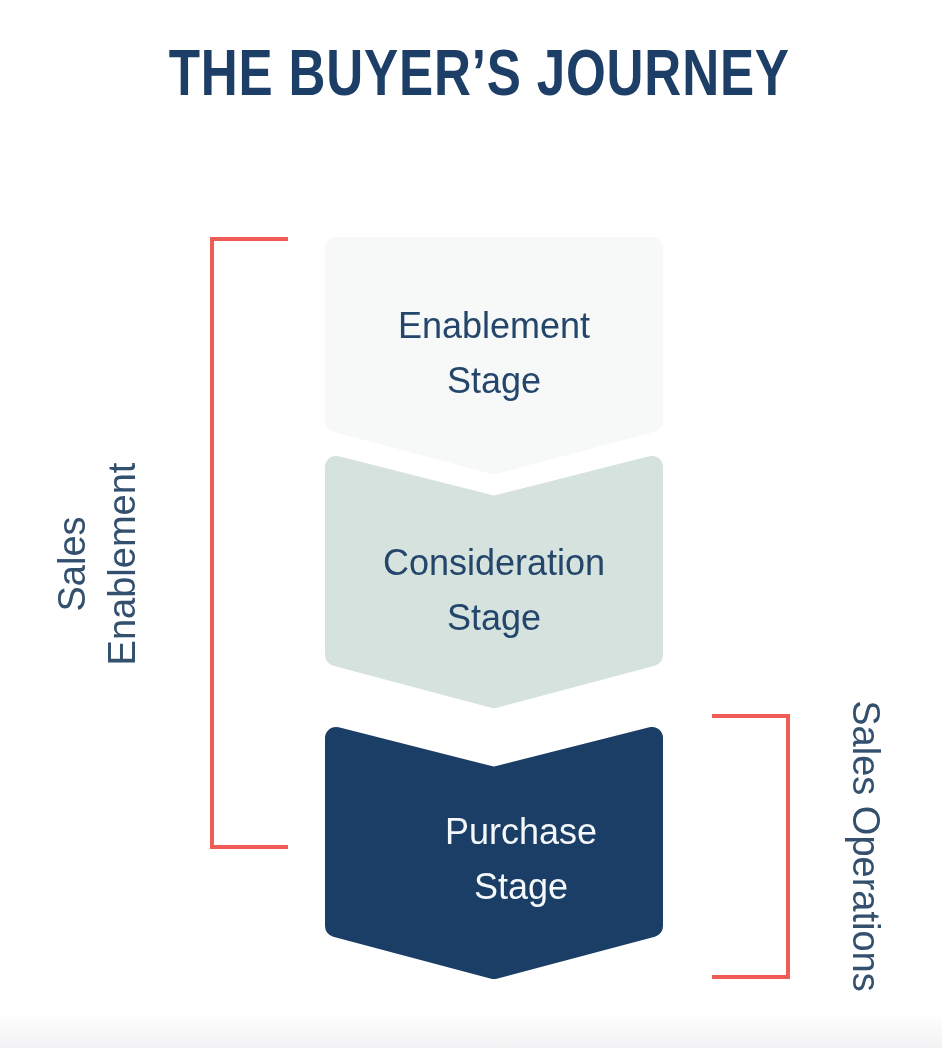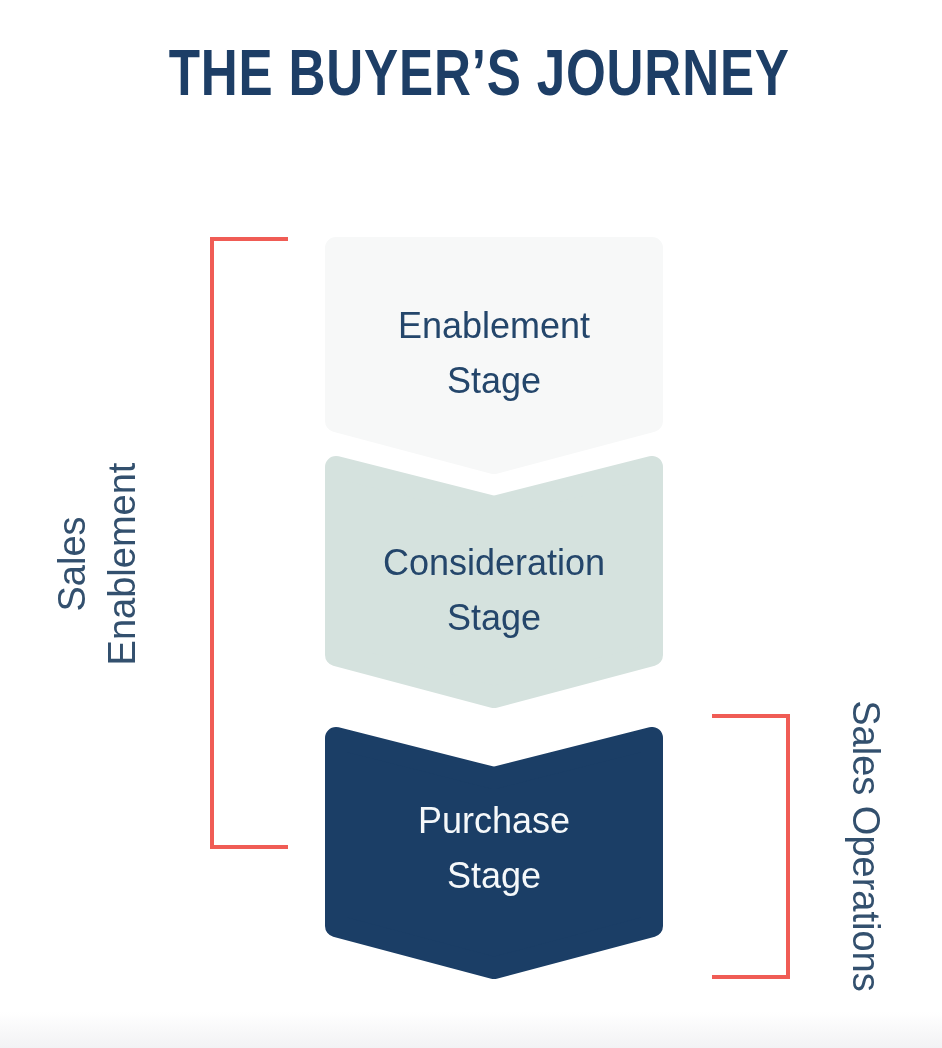--- a/index.html
+++ b/index.html
@@ -57,21 +57,21 @@
     justify-content: center;
     align-items: center;
     text-align: center;
     font-size: 36px;
     line-height: 55px;
     font-weight: 400;
     pointer-events: none;
   }
   .chevron-1 .stage-label { top: 0; height: 232px; color: #24466b; }
   .chevron-2 .stage-label { top: 18px; height: 232px; color: #24466b; }
-  .chevron-3 .stage-label { top: 5px; height: 232px; color: #f5f8fa; }
+  .chevron-3 .stage-label { top: 16px; height: 232px; color: #f5f8fa; padding-left: 27px; }
 
   
   .bracket-line {
     position: absolute;
     background: #f05c55;
   }
   .lb-vert   { left: 210px; top: 237px; width: 4px;  height: 612px; }
   .lb-top    { left: 210px; top: 237px; width: 78px; height: 4px; }
   .lb-bottom { left: 210px; top: 845px; width: 78px; height: 4px; }
   .rb-vert   { left: 786px; top: 714px; width: 4px;  height: 265px; }

